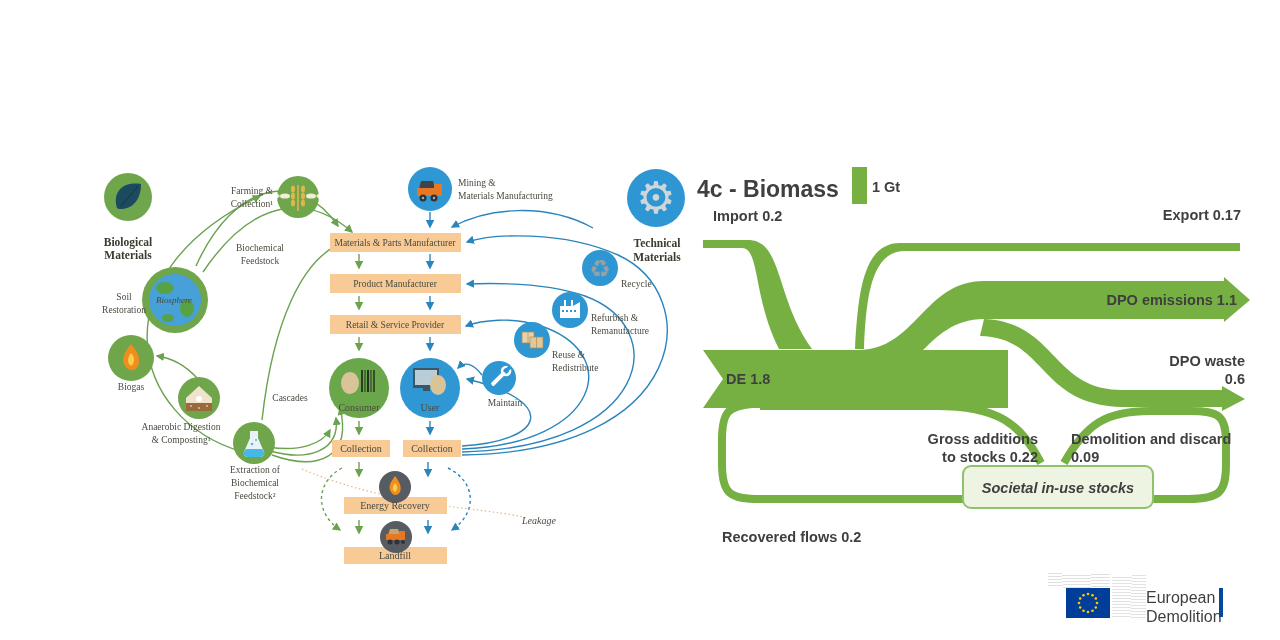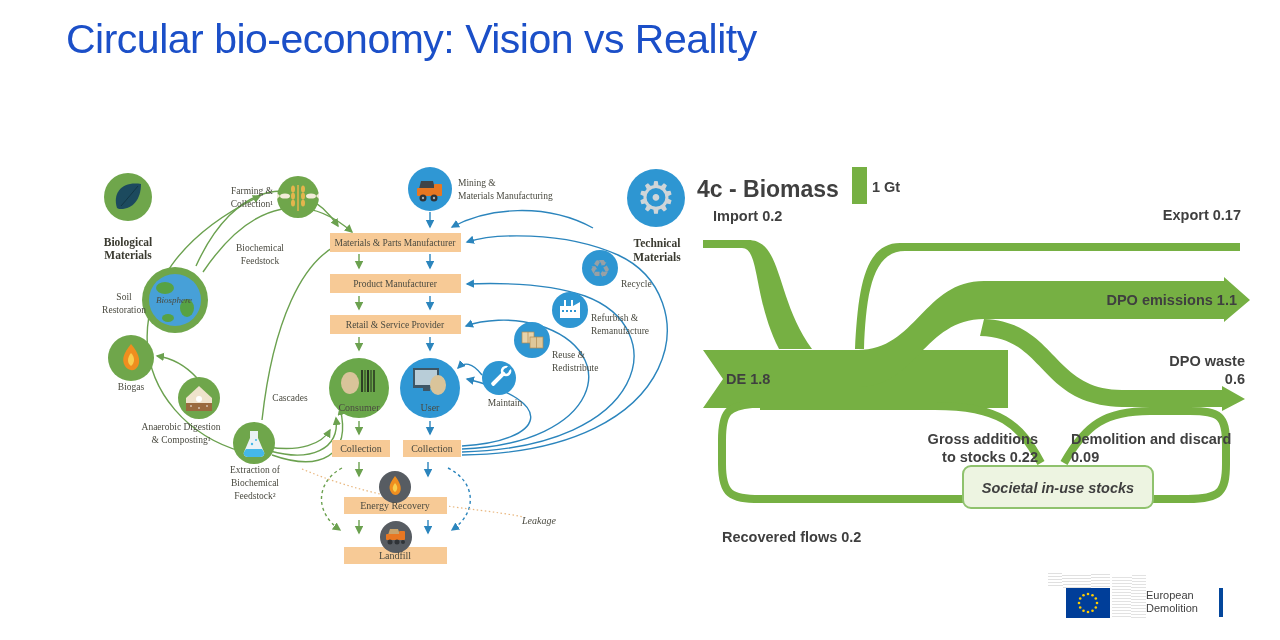--- a/index.html
+++ b/index.html
@@ -11,29 +11,28 @@
   #butterfly-svg{left:85px;top:150px;width:615px;height:430px;}
   #sankey-svg{left:690px;top:160px;width:565px;height:400px;}
   .serif{font-family:"Liberation Serif",serif;fill:#4a4a40;}
   .serifb{font-family:"Liberation Serif",serif;fill:#3a3a30;font-weight:bold;}
   .sank{font-family:"Liberation Sans",sans-serif;font-weight:bold;fill:#3f3f3f;}
   .streaks1{position:absolute;left:1048px;top:573px;width:62px;height:15px;
     background:repeating-linear-gradient(178deg,#e0e0e0 0 1px,rgba(255,255,255,0) 1px 3px);}
   .streaks2{position:absolute;left:1112px;top:575px;width:34px;height:43px;
     background:repeating-linear-gradient(182deg,#e2e2e2 0 1px,rgba(255,255,255,0) 1px 3px);}
   .euflag{position:absolute;left:1066px;top:588px;width:44px;height:30px;background:#003e99;}
-  .eclogo-text{position:absolute;left:1146px;top:589px;font-size:11px;line-height:1.18;color:#3f3f3f;}
+  .eclogo-text{position:absolute;left:1146px;top:589px;font-size:16px;line-height:1.18;color:#3f3f3f;}
   .ecbar{position:absolute;left:1219px;top:588px;width:4px;height:29px;background:#04479c;}
 </style>
 </head>
 <body>
 
 <div id="slide">
 
-  <div id="title">Circular bio-economy: Vision vs Reality</div>
 
   <svg id="butterfly-svg" viewBox="85 150 615 430">
     <defs>
       <marker id="ag" markerWidth="7" markerHeight="7" refX="5" refY="3" orient="auto">
         <path d="M0,0 L6,3 L0,6 Z" fill="#6ba14f"></path>
       </marker>
       <marker id="ab" markerWidth="7" markerHeight="7" refX="5" refY="3" orient="auto">
         <path d="M0,0 L6,3 L0,6 Z" fill="#2b85bd"></path>
       </marker>
     </defs>

